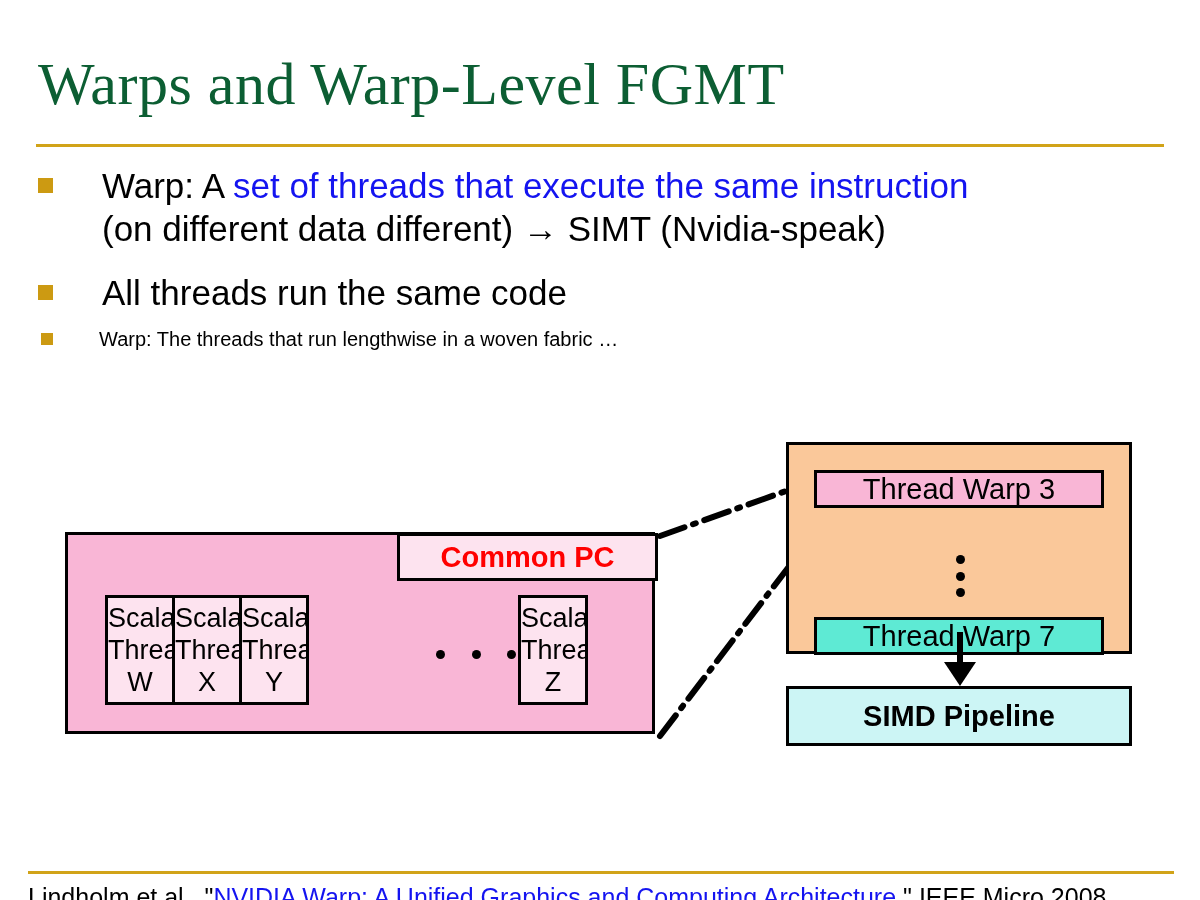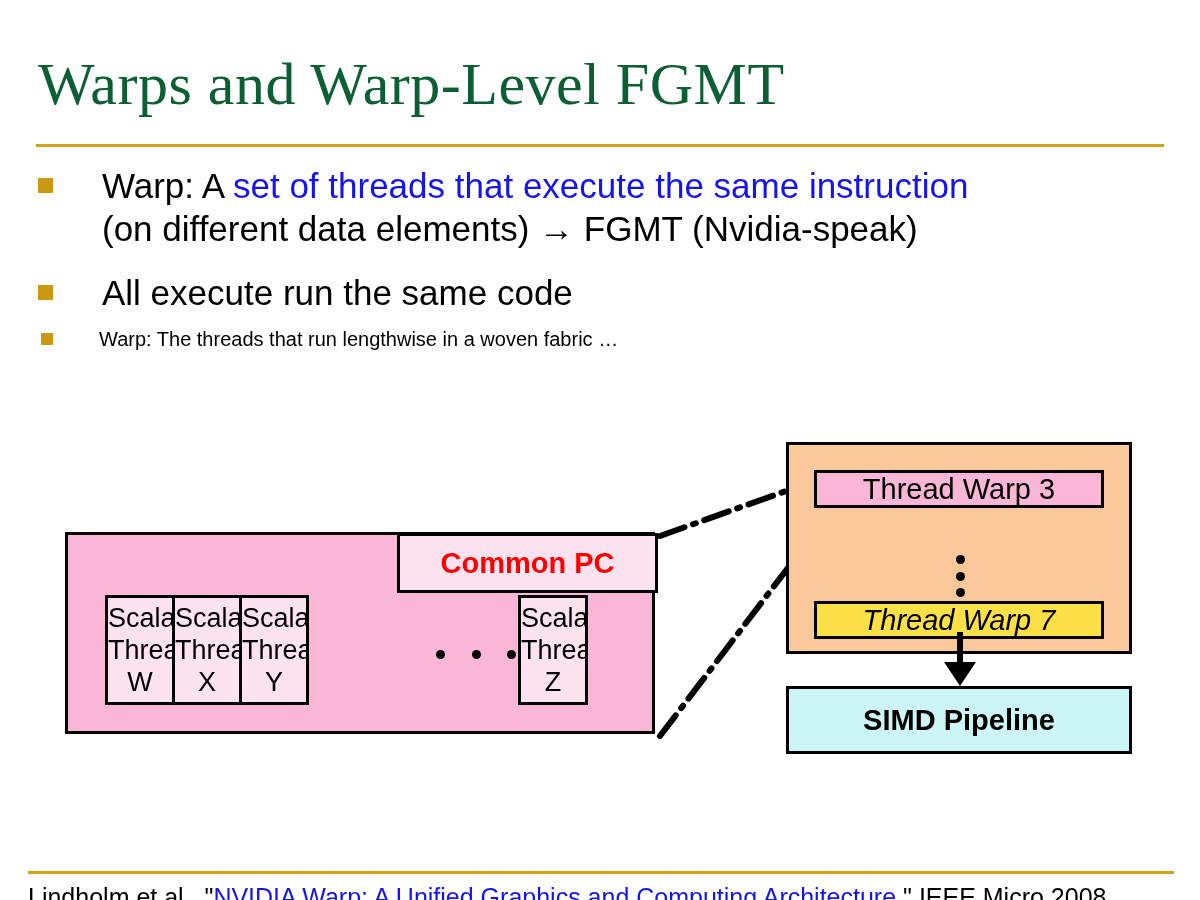--- a/index.html
+++ b/index.html
@@ -96,21 +96,21 @@
     font-size: 30px;
     line-height: 34px;
     color: #000000;
     white-space: nowrap;
   }
   #common-pc {
     position: absolute;
     left: 329px;
     top: -2px;
     width: 261px;
-    height: 60px;
+    height: 48px;
     background: #fde3ef;
     border: 3px solid #000000;
     box-sizing: border-box;
     display: flex;
     align-items: center;
     justify-content: center;
     color: #ff0000;
     font-size: 29px;
     font-weight: bold;
     white-space: nowrap;
@@ -172,21 +172,21 @@
     display: flex;
     align-items: center;
     justify-content: center;
     font-size: 29px;
     line-height: 32px;
     color: #000000;
     white-space: nowrap;
   }
   #warp3 { top: 25px; background: #f9b6d6; }
   #warp8 { top: 63px; background: #fbd3e8; }
-  #warp7 { top: 156px; background: #fde047; font-style: italic; }
+  #warp7 { top: 172px; background: #5eead4; }
   #dots-v {
     position: absolute;
     left: 167px;
     top: 110px;
     height: 42px;
     display: flex;
     flex-direction: column;
     justify-content: space-between;
     align-items: center;
   }
@@ -195,21 +195,21 @@
     height: 9px;
     border-radius: 50%;
     background: #000000;
     display: block;
   }
   #simd-block {
     position: absolute;
     left: 786px;
     top: 662px;
     width: 346px;
-    height: 68px;
+    height: 60px;
     background: #ccf5f5;
     border: 3px solid #000000;
     box-sizing: border-box;
     display: flex;
     align-items: center;
     justify-content: center;
     font-size: 29px;
     font-weight: bold;
     color: #000000;
     white-space: nowrap;
@@ -253,27 +253,27 @@
 
 <div id="slide">
 
   <div id="title">Warps and Warp-Level FGMT</div>
   <div id="title-rule"></div>
 
   <div class="bullet-row" style="left:38px; top:140px; width:1120px;">
     <span class="bullet-mark big"></span>
     <span class="bullet-text lv1">
       <span>Warp: A </span><span class="blue">set of threads that execute the same instruction</span><br>
-      <span>(on different data elements) → FGMT (Nvidia-speak)</span>
+      <span>(on different data different) → SIMT (Nvidia-speak)</span>
     </span>
   </div>
 
   <div class="bullet-row" style="left:38px; top:247px; width:1120px;">
     <span class="bullet-mark big"></span>
-    <span class="bullet-text lv1">All execute run the same code</span>
+    <span class="bullet-text lv1">All threads run the same code</span>
   </div>
 
   <div class="bullet-row" style="left:41px; top:298px; width:1120px;">
     <span class="bullet-mark small"></span>
     <span class="bullet-text lv2">Warp: The threads that run lengthwise in a woven fabric …</span>
   </div>
 
   <svg id="connector-svg" viewBox="0 0 190 300" xmlns="http://www.w3.org/2000/svg">
     <path d="M 20 82 L 160 32" stroke="#000000" stroke-width="6" fill="none" stroke-dasharray="26,9,3,9" stroke-linecap="round"></path>
     <path d="M 20 282 L 160 98" stroke="#000000" stroke-width="6" fill="none" stroke-dasharray="26,9,3,9" stroke-linecap="round"></path>

